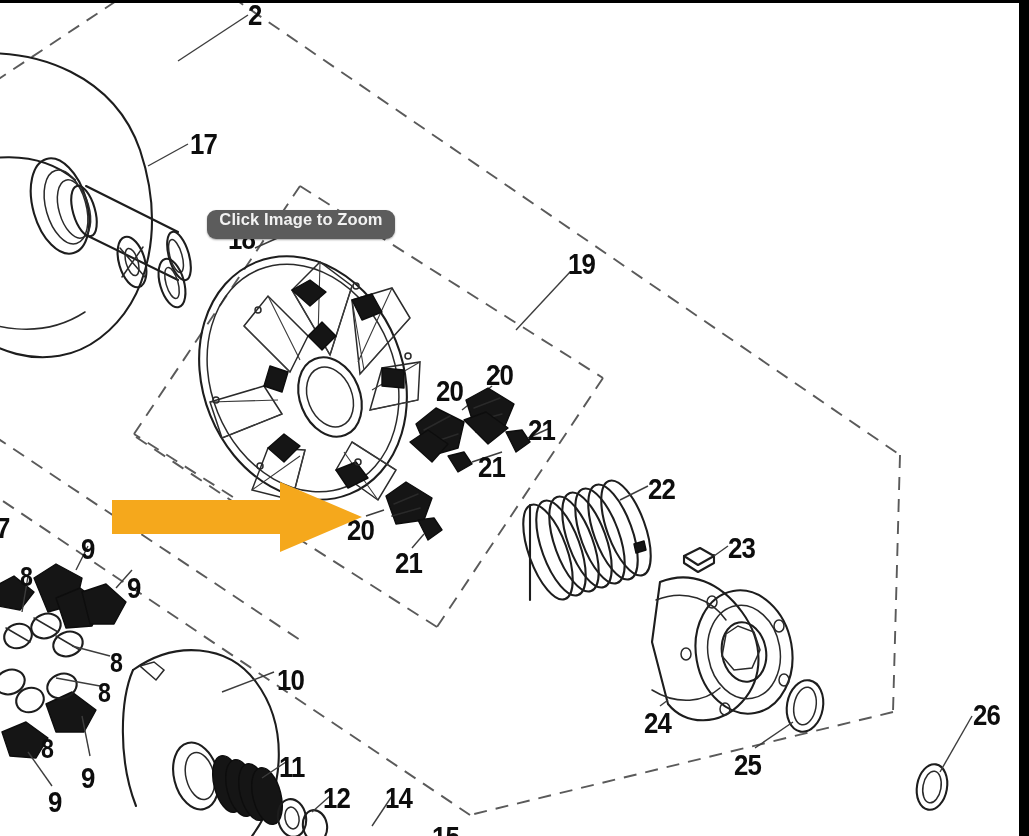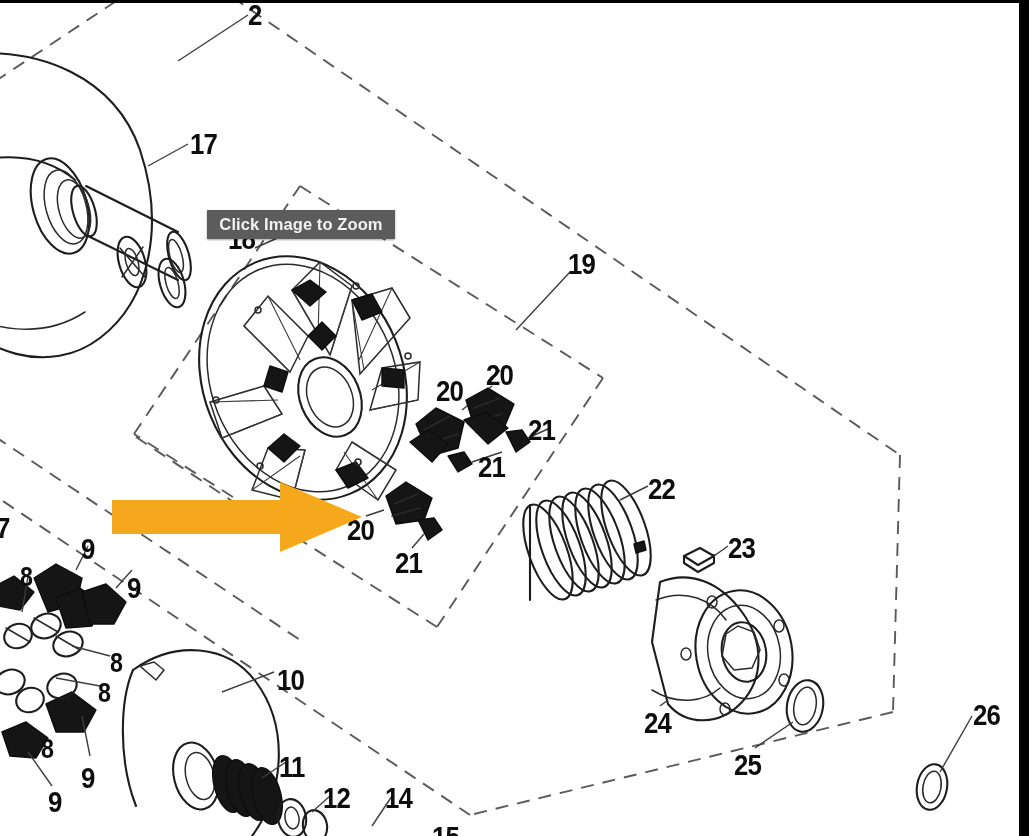--- a/index.html
+++ b/index.html
@@ -24,23 +24,24 @@
   .partnum.sm{font-size:27px;}
   .tooltip{
     position:absolute;
     left:207px;top:210px;
     width:188px;height:29px;
     background:#5c5c5c;
     color:#f2f2f2;
     font-family:"Liberation Sans",sans-serif;
     font-size:16.5px;
     font-weight:bold;
-    display:flex;align-items:center;justify-content:center;
+    display:flex;align-items:flex-start;justify-content:center;
     box-shadow:0 1px 2px rgba(0,0,0,.35);
     letter-spacing:.1px;
+    border-radius:9px;
   }
   .arrow{position:absolute;left:112px;top:482px;width:250px;height:70px;}
 </style>
 </head>
 <body>
 
 <div id="stage" style="background: rgb(255, 255, 255);">
 
   <svg id="diagram" viewBox="0 0 1029 836" width="1029" height="836" xmlns="http://www.w3.org/2000/svg">
 

